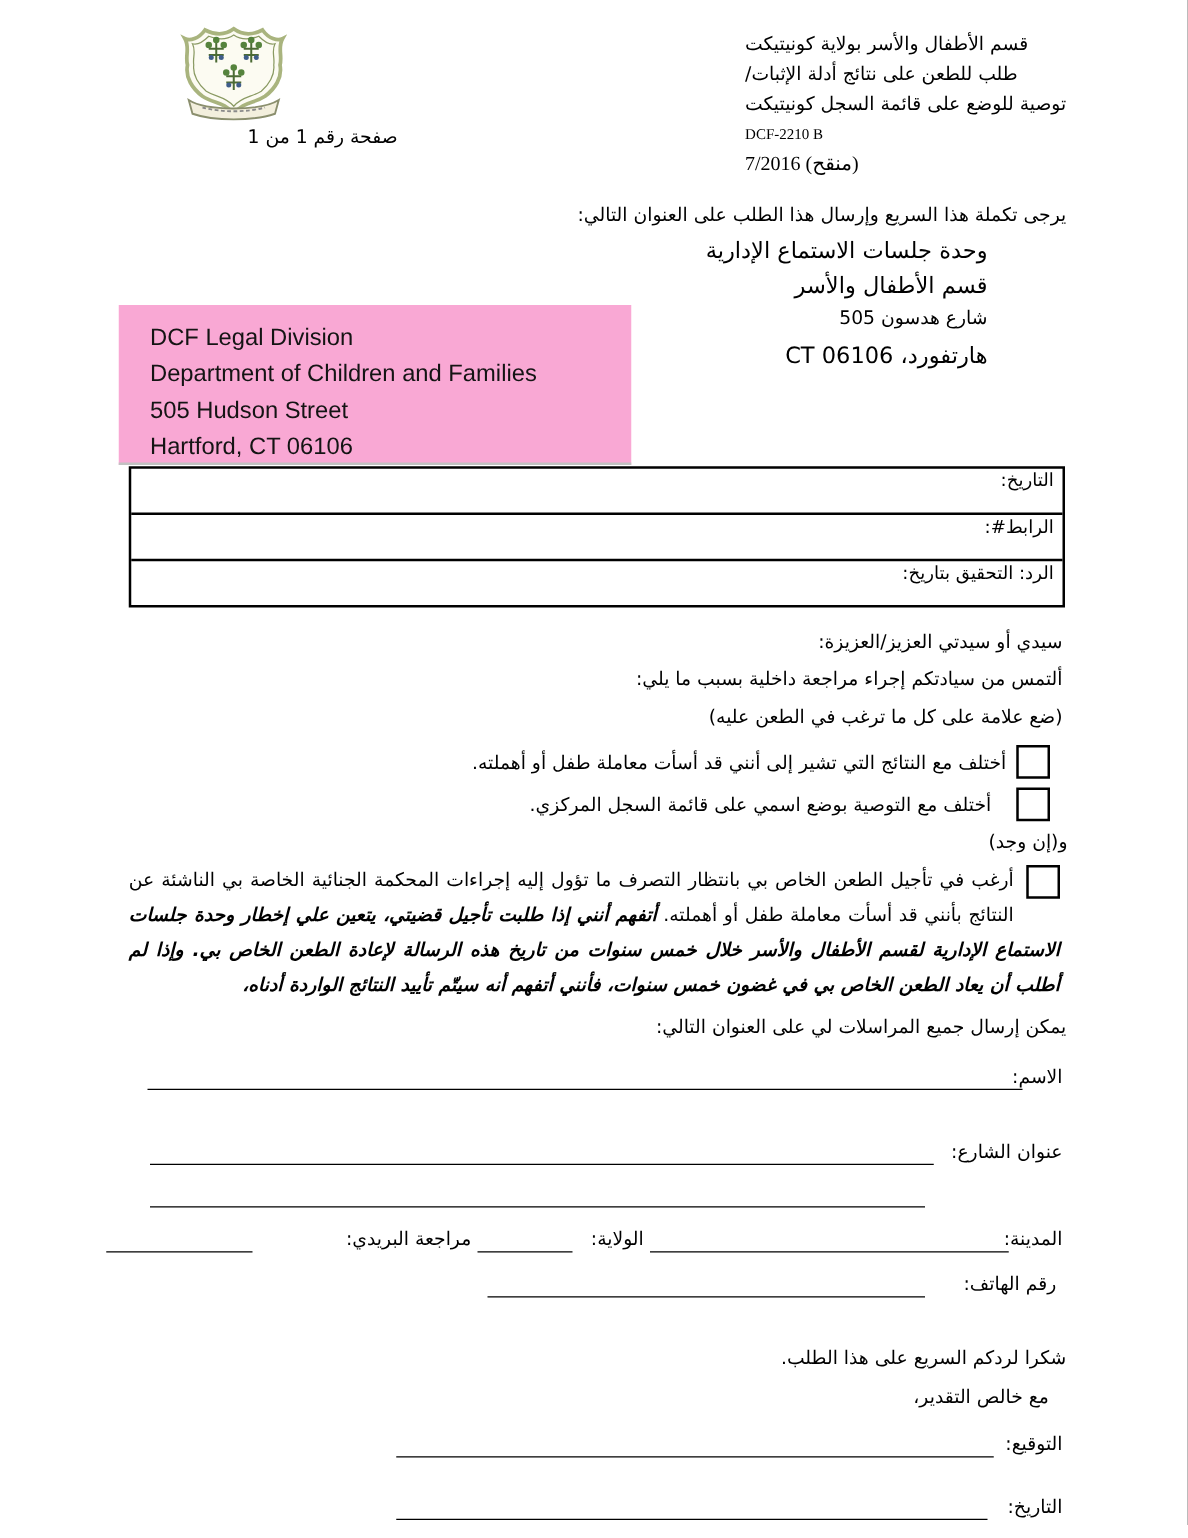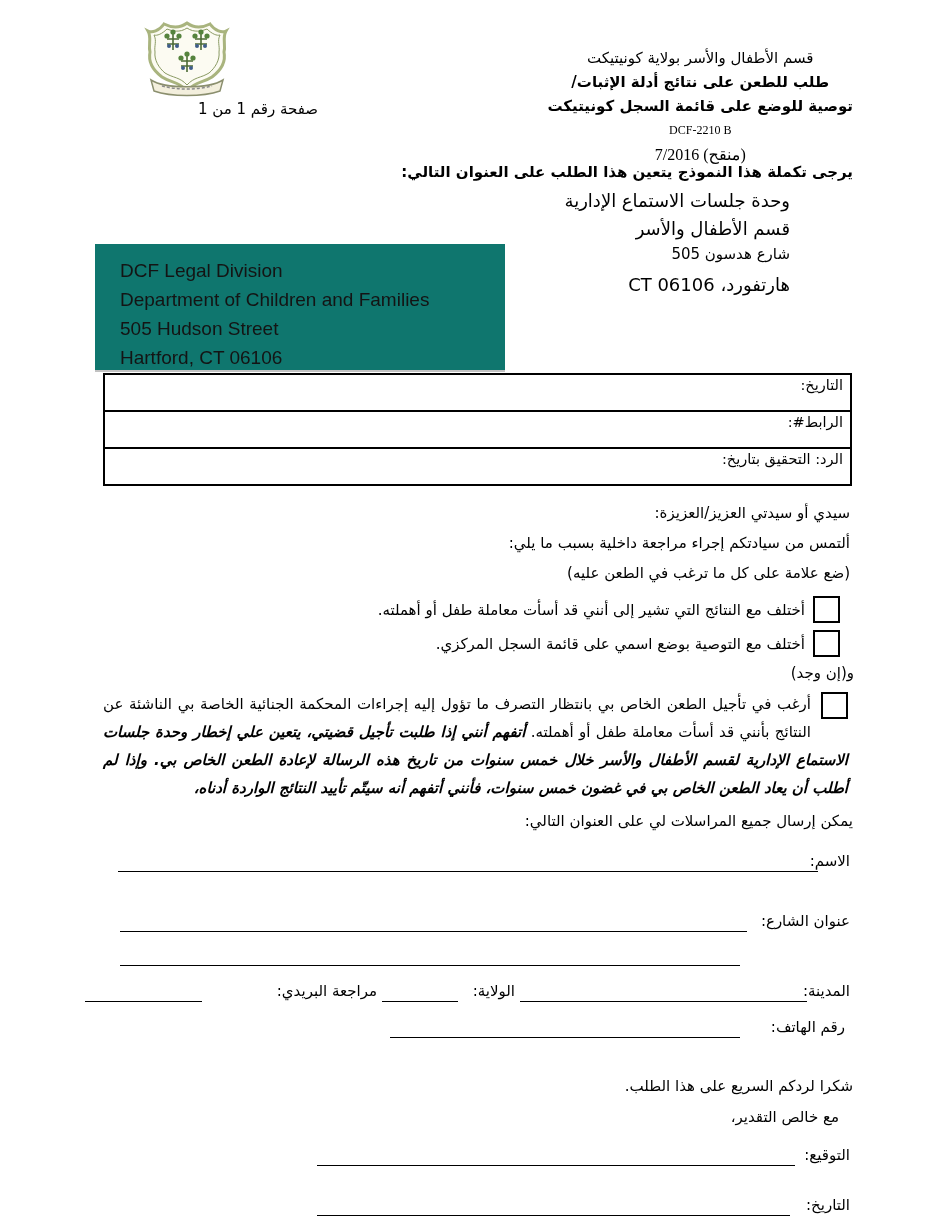--- a/index.html
+++ b/index.html
@@ -1,33 +1,33 @@
 <!DOCTYPE html>
 <html><head>
 <meta charset="utf-8">
 <style>
   html,body{margin:0;padding:0;background:#888;}
   .page{position:relative;width:950px;height:1230px;background:#ffffff;margin:0 auto;overflow:hidden;
         font-family:"DejaVu Sans",sans-serif;color:#000;}
   .abs{position:absolute;}
   .ar{direction:rtl;text-align:center;font-size:15px;line-height:23px;}
   .ltr{direction:ltr;}
-  .bold{font-weight:bold;}
+  .bold{font-weight:normal;}
   .serif{font-family:"Liberation Serif",serif;}
   
-  .hdr{right:97px;top:24px;text-align:center;margin-top:23px;}
+  .hdr{right:97px;top:24px;text-align:left;}
   .hdr div{margin-bottom:1px;}
   
   .logo{left:143px;top:20px;}
   .pagenum{left:198px;top:98px;font-size:15px;}
   
   .mail-instr{right:97px;top:161px;}
   .mail-line{right:160px;font-size:18px;}
   
-  .enbox{left:95px;top:244px;width:410px;height:126px;background:#0f766e;
+  .enbox{left:95px;top:244px;width:410px;height:126px;background:#f9a8d4;
          border-bottom:2px solid #c2c2c2;}
   .enbox .entxt{padding:12px 0 0 25px;font-family:"Liberation Sans",sans-serif;
          font-size:19px;line-height:29px;color:#141414;}
   
   .tbl{left:103px;top:373px;width:745px;border:2px solid #000;border-collapse:collapse;}
   .tbl div.row{height:35px;border-bottom:2px solid #000;}
   .tbl div.row:last-child{border-bottom:none;}
   .tbl .cell-label{direction:rtl;text-align:right;font-size:14.5px;padding:2px 7px 0 0;}
   
   .cb{width:23px;height:23px;border:2px solid #000;background:#fff;}
@@ -80,21 +80,21 @@
   <div class="abs pagenum ar">صفحة رقم 1 من 1</div>
 
   <div class="abs hdr ar">
     <div>قسم الأطفال والأسر بولاية كونيتيكت</div>
     <div class="bold">طلب للطعن على نتائج أدلة الإثبات/</div>
     <div class="bold">توصية للوضع على قائمة السجل كونيتيكت</div>
     <div class="ltr serif" style="font-size:12px">DCF-2210 B</div>
     <div class="ltr serif" style="font-size:16px">7/2016 (منقح)</div>
   </div>
 
-  <div class="abs ar bold mail-instr">يرجى تكملة هذا النموذج يتعين هذا الطلب على العنوان التالي:</div>
+  <div class="abs ar bold mail-instr">يرجى تكملة هذا السريع وإرسال هذا الطلب على العنوان التالي:</div>
   <div class="abs ar mail-line" style="top:189px">وحدة جلسات الاستماع الإدارية</div>
   <div class="abs ar mail-line" style="top:217px">قسم الأطفال والأسر</div>
   <div class="abs mail-line ltr" style="top:245px;font-size:15px">505 شارع هدسون</div>
   <div class="abs ar mail-line" style="top:273px">هارتفورد، CT  06106</div>
 
   <div class="abs enbox">
     <div class="entxt">
       <div>DCF Legal Division</div>
       <div>Department of Children and Families</div>
       <div>505 Hudson Street</div>
@@ -115,21 +115,21 @@
   </div>
 
   <div class="abs ar" style="right:100px;top:502px">سيدي أو سيدتي العزيز/العزيزة:</div>
   <div class="abs ar" style="right:100px;top:532px">ألتمس من سيادتكم إجراء مراجعة داخلية بسبب ما يلي:</div>
   <div class="abs ar" style="right:100px;top:562px">(ضع علامة على كل ما ترغب في الطعن عليه)</div>
 
   <div class="abs cb" style="right:110px;top:596px"></div>
   <div class="abs ar" style="right:145px;top:599px">أختلف مع النتائج التي تشير إلى أنني قد أسأت معاملة طفل أو أهملته.</div>
 
   <div class="abs cb" style="right:110px;top:630px"></div>
-  <div class="abs ar" style="right:145px;top:633px">أختلف مع التوصية بوضع اسمي على قائمة السجل المركزي.</div>
+  <div class="abs ar" style="right:157px;top:633px">أختلف مع التوصية بوضع اسمي على قائمة السجل المركزي.</div>
 
   <div class="abs ar" style="right:96px;top:662px">و(إن وجد)</div>
 
   <div class="abs para">
     <span class="cb" style="display:block"></span>
     <span>أرغب في تأجيل الطعن الخاص بي بانتظار التصرف ما تؤول إليه إجراءات المحكمة الجنائية الخاصة بي الناشئة عن النتائج بأنني قد أسأت معاملة طفل أو أهملته. </span><span class="bi">أتفهم أنني إذا طلبت تأجيل قضيتي، يتعين علي إخطار وحدة جلسات الاستماع الإدارية لقسم الأطفال والأسر خلال خمس سنوات من تاريخ هذه الرسالة لإعادة الطعن الخاص بي. وإذا لم أطلب أن يعاد الطعن الخاص بي في غضون خمس سنوات، فأنني أتفهم أنه سيتّم تأييد النتائج الواردة أدناه،</span>
   </div>
 
   <div class="abs ar" style="right:97px;top:810px">يمكن إرسال جميع المراسلات لي على العنوان التالي:</div>
 

